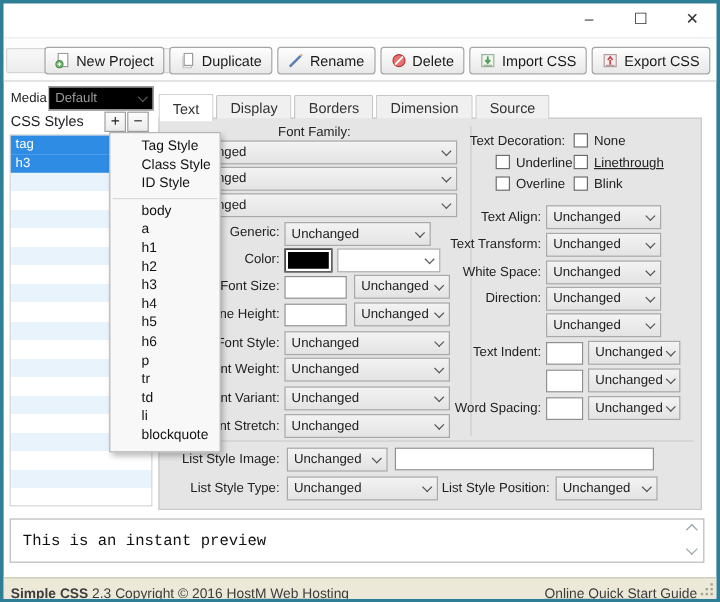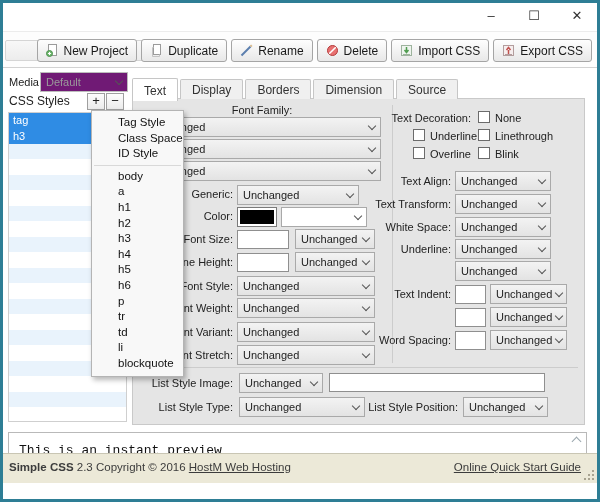--- a/index.html
+++ b/index.html
@@ -24,21 +24,21 @@
     background:linear-gradient(#fefefe,#e8e8e8); border:1px solid #a5a5a5; border-radius:3px;
     font-size:12px; color:#1a1a1a; cursor:default; white-space:nowrap; }
   .tbtn svg { display:block; }
   
   .lbl-static { position:absolute; color:#222; }
   .combo { position:absolute; height:20px; display:flex; align-items:center;
     justify-content:space-between; padding:0 5px;
     background:linear-gradient(#f3f3f3,#e3e3e3); border:1px solid #a9a9a9; font-size:11px; cursor:default; }
   .combo .chev { width:6px; height:6px; border-right:1.3px solid #555; border-bottom:1.3px solid #555;
     transform:rotate(45deg); margin-top:-3px; flex:none; margin-left:4px; }
-  .combo.disabled { background:#701a75; color:#9b9b9b; border-color:#bdbdbd; }
+  .combo.disabled { background:#000000; color:#9b9b9b; border-color:#bdbdbd; }
   .combo.white { background:#fff; }
   .sq-btn { position:absolute; width:18px; height:17px; background:linear-gradient(#fdfdfd,#ebebeb);
     border:1px solid #9f9f9f; font-size:13px; line-height:14px; text-align:center; cursor:default; }
   .style-list { position:absolute; left:5px; top:109px; width:119px; height:310px;
     border:1px solid #cfcfcf; background:#fff; }
   .list-row-sel { position:absolute; left:0; right:0; height:15.5px; background:#2f8ce4; color:#fff;
     padding:1px 0 0 4px; font-size:11px; }
   .stripes { position:absolute; left:0; right:0; top:31px; bottom:0;
     background:repeating-linear-gradient(to bottom,#e9f3fc 0 15px,#ffffff 15px 31px); }
   
@@ -70,21 +70,21 @@
   .preview { position:absolute; left:5px; top:429px; width:579px; height:37px;
     border:1px solid #b9b9b9; background:#fff; }
   .preview-text { position:absolute; left:10px; top:10px;
     font-family:"Liberation Mono","DejaVu Sans Mono",monospace; font-size:13px; color:#111; }
   .pv-arrows { position:absolute; right:3px; top:0; bottom:0; width:14px; display:flex;
     flex-direction:column; justify-content:space-between; padding:5px 0; align-items:center; }
   .pv-chev { width:7px; height:7px; border-right:1.4px solid #9aa6ad; border-bottom:1.4px solid #9aa6ad; }
   .pv-chev.up { transform:rotate(-135deg); }
   .pv-chev.down { transform:rotate(45deg); margin-bottom:2px; }
   
-  .statusbar { position:absolute; left:0; right:0; bottom:16px; height:30px;
+  .statusbar { position:absolute; left:0; right:0; bottom:0; height:18px;
     background:#ece9d8; border-top:1px solid #c9c6b4; }
   .status-left { position:absolute; left:6px; top:7px; font-size:11.5px; color:#3c3c3c; }
   .status-left b { font-weight:bold; }
   .status-link { text-decoration:underline; color:#3c3c3c; cursor:pointer; }
   .status-right { position:absolute; right:16px; top:7px; font-size:11.5px; }
   .grip { position:absolute; right:3px; bottom:3px; width:10px; height:10px; }
   .grip::after { content:""; position:absolute; right:0; bottom:0; width:2px; height:2px;
     background:#a8a390; box-shadow:-4px 0 0 #a8a390,-8px 0 0 #a8a390,0 -4px 0 #a8a390,-4px -4px 0 #a8a390,0 -8px 0 #a8a390; }
 </style>
 </head>
@@ -255,42 +255,42 @@
     </div>
 
     <div class="vdiv"></div>
 
     <span class="lbl-r" style="left:218px; top:13px; width:120px;">Text Decoration:</span>
     <span class="cb" style="left:345px; top:12px;"></span>
     <span class="cb-lab" style="left:362px; top:13px;">None</span>
     <span class="cb" style="left:280px; top:30px;"></span>
     <span class="cb-lab" style="left:297px; top:31px;">Underline</span>
     <span class="cb" style="left:345px; top:30px;"></span>
-    <span class="cb-lab" style="left:362px; top:31px;">Linethrough</span>
+    <span class="cb-lab" style="left:362px; top:31px;text-decoration:underline;">Linethrough</span>
     <span class="cb" style="left:280px; top:48px;"></span>
     <span class="cb-lab" style="left:297px; top:49px;">Overline</span>
     <span class="cb" style="left:345px; top:48px;"></span>
     <span class="cb-lab" style="left:362px; top:49px;">Blink</span>
 
     <span class="lbl-r" style="left:198px; top:76px;">Text Align:</span>
     <div class="combo" style="left:322px; top:72px; width:96px;">
       <span>Unchanged</span>
         <span class="chev"></span>
     </div>
     <span class="lbl-r" style="left:198px; top:99px;">Text Transform:</span>
     <div class="combo" style="left:322px; top:95px; width:96px;">
       <span>Unchanged</span>
         <span class="chev"></span>
     </div>
     <span class="lbl-r" style="left:198px; top:122px;">White Space:</span>
     <div class="combo" style="left:322px; top:118px; width:96px;">
       <span>Unchanged</span>
         <span class="chev"></span>
     </div>
-    <span class="lbl-r" style="left:198px; top:144px;">Underline:</span>
+    <span class="lbl-r" style="left:198px; top:144px;">Direction:</span>
     <div class="combo" style="left:322px; top:140px; width:96px;">
       <span>Unchanged</span>
         <span class="chev"></span>
     </div>
     <div class="combo" style="left:322px; top:162px; width:96px;">
       <span>Unchanged</span>
         <span class="chev"></span>
     </div>
 
     <span class="lbl-r" style="left:198px; top:189px;">Text Indent:</span>
@@ -327,21 +327,21 @@
     </div>
     <span class="lbl" style="left:230px; top:302px;">List Style Position:</span>
     <div class="combo" style="left:330px; top:298px; width:85px;">
       <span>Unchanged</span>
         <span class="chev"></span>
     </div>
   </div>
 
   <div class="menu">
     <div class="menu-item">Tag Style</div>
-    <div class="menu-item">Class Space</div>
+    <div class="menu-item">Class Style</div>
     <div class="menu-item">ID Style</div>
     <div class="menu-sep"></div>
     <div class="menu-item">body</div>
     <div class="menu-item">a</div>
     <div class="menu-item">h1</div>
     <div class="menu-item">h2</div>
     <div class="menu-item">h3</div>
     <div class="menu-item">h4</div>
     <div class="menu-item">h5</div>
     <div class="menu-item">h6</div>

